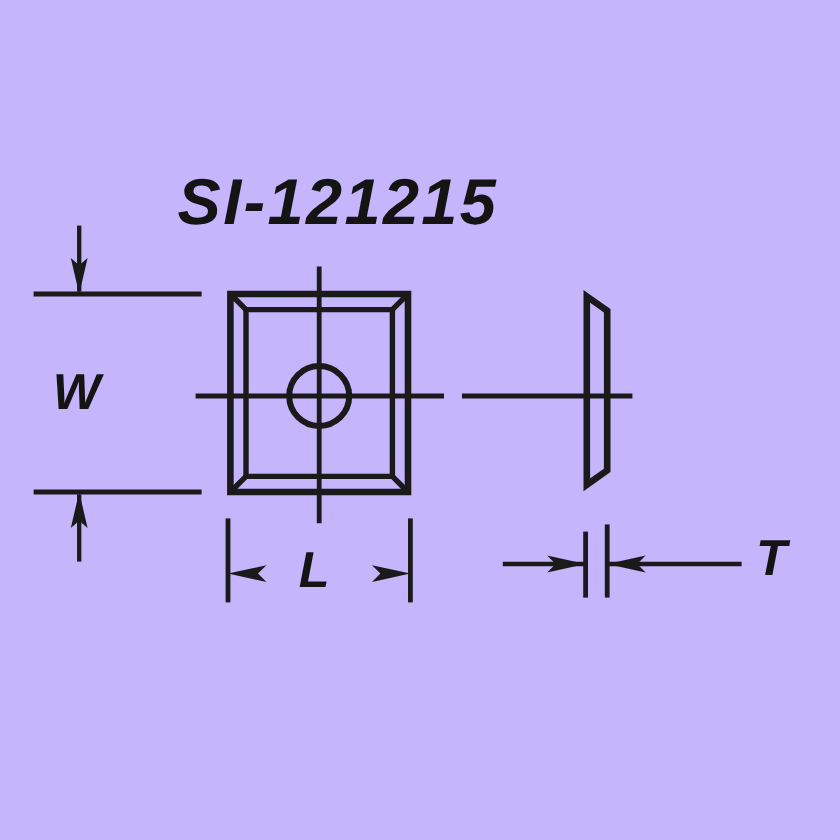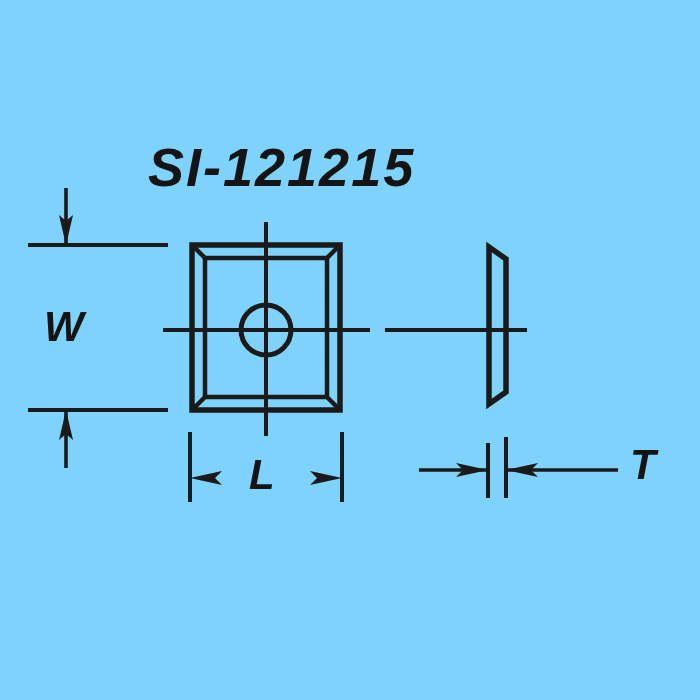--- a/index.html
+++ b/index.html
@@ -10,21 +10,21 @@
   body {
     width: 700px;
     height: 700px;
     font-family: "Liberation Sans", sans-serif;
     overflow: hidden;
   }
   #drawing-root {
     position: relative;
     width: 700px;
     height: 700px;
-    background: #7dd3fc;
+    background: #c4b5fd;
   }
   svg.sheet {
     display: block;
     width: 700px;
     height: 700px;
   }
   .ln {
     stroke: #1a1a1a;
     stroke-linecap: butt;
     fill: none;

